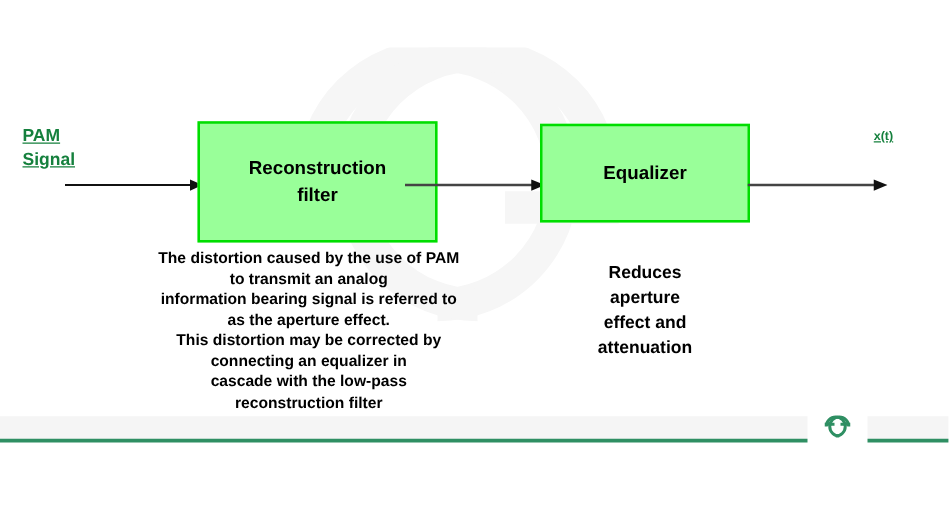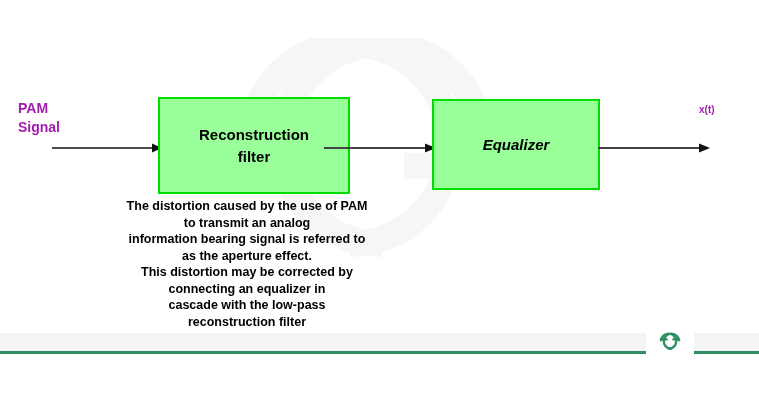--- a/index.html
+++ b/index.html
@@ -47,40 +47,40 @@
   #block-reconstruction-filter {
     left: 158px;
     top: 97px;
     width: 192px;
     height: 97px;
   }
   #block-equalizer {
     left: 432px;
     top: 99px;
     width: 168px;
-    height: 91px;
-    font-style: italic;
+    height: 79px;
   }
 
   
   .arrow {
     position: absolute;
     height: 12px;
     pointer-events: none;
   }
   #arrow-input  { left: 52px;  top: 142px; width: 110px; }
   #arrow-middle { left: 324px; top: 142px; width: 112px; }
   #arrow-output { left: 598px; top: 142px; width: 112px; }
 
   
   .label {
     position: absolute;
-    color: #a21caf;
+    color: #15803d;
     font-weight: bold;
     white-space: pre;
+    text-decoration: underline;
   }
   #label-pam-signal {
     left: 18px;
     top: 99px;
     font-size: 14px;
     line-height: 19px;
   }
   #label-output-xt {
     left: 699px;
     top: 104px;
@@ -183,20 +183,24 @@
 
   <div class="caption" id="caption-reconstruction-filter" style="white-space: pre-line; text-align: center;">The distortion caused by the use of PAM
 to transmit an analog
 information bearing signal is referred to
 as the aperture effect.
 This distortion may be corrected by
 connecting an equalizer in
 cascade with the low-pass
 reconstruction filter</div>
 
+  <div class="caption" id="caption-equalizer" style="white-space: pre-line;">Reduces
+aperture
+effect and
+attenuation</div>
 
   <div id="footer-band"></div>
   <div id="footer-rule-left"></div>
   <div id="footer-rule-right"></div>
   <div id="footer-logo">
     <svg viewBox="0 0 48 32" width="48" height="32" xmlns="http://www.w3.org/2000/svg">
       <g fill="none" stroke="#2f8f63" stroke-width="2.4">
         <path d="M22.6 22.8 A7.6 7.6 0 1 0 15 15.2 L15 13.4 L21.6 13.4"></path>
         <path d="M25.4 22.8 A7.6 7.6 0 1 1 33 15.2 L33 13.4 L26.4 13.4"></path>
       </g>

